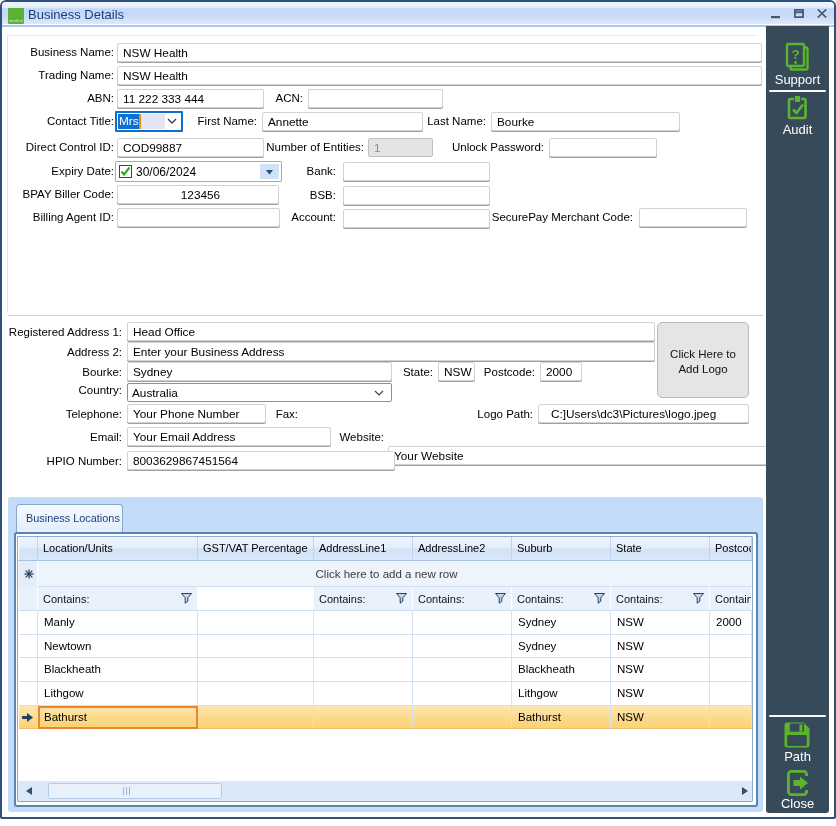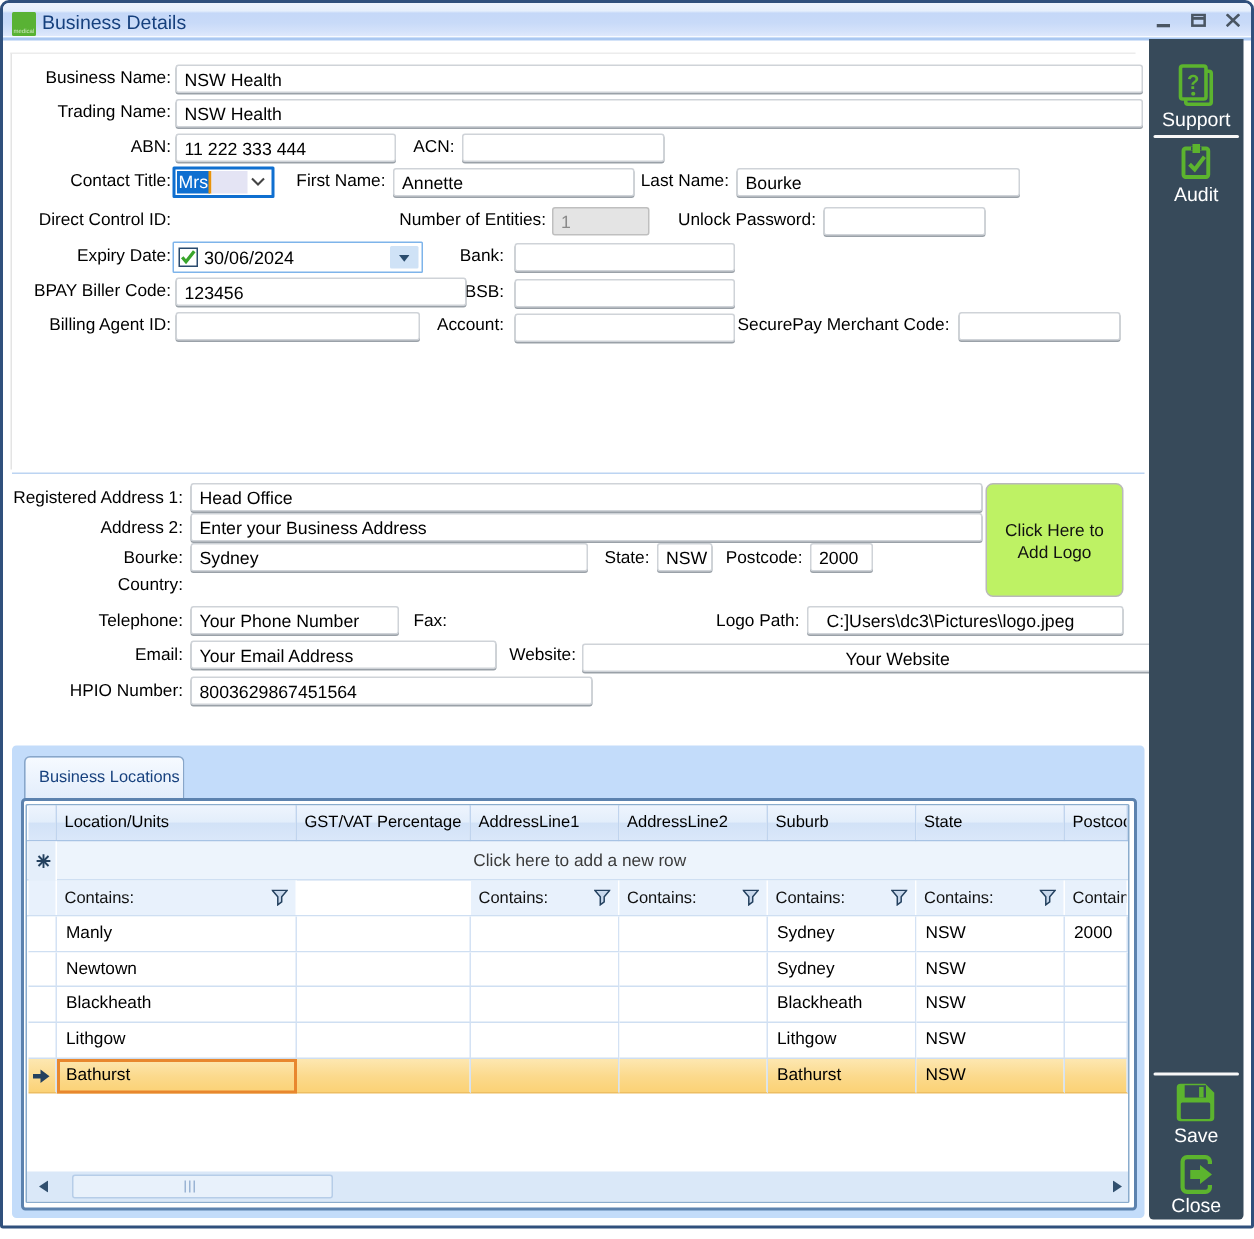--- a/index.html
+++ b/index.html
@@ -79,24 +79,25 @@
   <div class="lb" style="right:500px; top:189px;">BSB:</div>
   <div class="lb" style="right:500px; top:211px;">Account:</div>
   <div class="lb" style="right:203px; top:211px;">SecurePay Merchant Code:</div>
 
   <div class="tb" style="left:117px; top:43px;  width:645px;">NSW Health</div>
   <div class="tb" style="left:117px; top:66px;  width:645px;">NSW Health</div>
   <div class="tb" style="left:117px; top:89px;  width:147px;">11 222 333 444</div>
   <div class="tb" style="left:308px; top:89px;  width:135px;"></div>
   <div class="tb" style="left:262px; top:112px; width:161px;">Annette</div>
   <div class="tb" style="left:491px; top:112px; width:189px;">Bourke</div>
+  <div class="tb" style="left:117px; top:138px; width:147px;">COD99887</div>
   <div class="tb dis" style="left:368px; top:138px; width:65px;">1</div>
   <div class="tb" style="left:549px; top:138px; width:108px;"></div>
   <div class="tb" style="left:343px; top:162px; width:147px;"></div>
-  <div class="tb" style="left:117px; top:185px; width:194px;">123456</div>
+  <div class="tb" style="left:117px; top:185px; width:162px;text-align:center;">123456</div>
   <div class="tb" style="left:343px; top:186px; width:147px;"></div>
   <div class="tb" style="left:117px; top:208px; width:163px;"></div>
   <div class="tb" style="left:343px; top:209px; width:147px;"></div>
   <div class="tb" style="left:639px; top:208px; width:108px;"></div>
 
   <div class="abs" id="combo-title" style="left:115px; top:111px; width:68px; height:21px; background:#fff; border:2px solid #0f6fd0; border-radius:1px;">
     <span style="position:absolute; left:1px; top:1px; background:#0f6fd0; color:#fff; font-size:11.8px; padding:0 1px 1px 1px;">Mrs</span>
     <span style="position:absolute; left:22px; top:1px; width:2px; height:15px; background:#e8930c;"></span>
     <span style="position:absolute; left:24px; top:1px; width:24px; height:15px; background:#e4e4f4;"></span>
     <svg style="position:absolute; right:4px; top:5px;" width="10" height="7" viewBox="0 0 10 7">
@@ -132,25 +133,31 @@
   <div class="lb" style="right:452px; top:431px;">Website:</div>
 
   <div class="tb" style="left:127px; top:322px; width:528px;">Head Office</div>
   <div class="tb" style="left:127px; top:342px; width:528px;">Enter your Business Address</div>
   <div class="tb" style="left:127px; top:362px; width:265px;">Sydney</div>
   <div class="tb" style="left:438px; top:362px; width:37px;">NSW</div>
   <div class="tb" style="left:540px; top:362px; width:42px;">2000</div>
   <div class="tb" style="left:127px; top:404px; width:139px;">Your Phone Number</div>
   <div class="tb" style="left:538px; top:404px; width:211px;padding-left:12px;">C:]Users\dc3\Pictures\logo.jpeg</div>
   <div class="tb" style="left:127px; top:427px; width:204px;">Your Email Address</div>
-  <div class="tb" style="left:388px; top:429px; width:416px;text-align:center;">Your Website</div>
+  <div class="tb" style="left:388px; top:446px; width:416px;">Your Website</div>
   <div class="tb" style="left:127px; top:451px; width:268px;">8003629867451564</div>
 
-
-  <div class="abs" style="left:657px; top:322px; width:92px; height:76px; background:#bef264; border:1px solid #b9b9b9; border-radius:5px; text-align:center; font-size:11.5px; color:#111; padding-top:24px; line-height:15px;">Click Here to<br>Add Logo</div>
+  <div class="abs" style="left:127px; top:383px; width:265px; height:19px; background:#fff; border:1px solid #8a9097; border-radius:2px;">
+    <span style="position:absolute; left:4px; top:2px; font-size:11.8px;">Australia</span>
+    <svg style="position:absolute; right:7px; top:6px;" width="10" height="7" viewBox="0 0 10 7">
+        <path d="M1 1 L5 5 L9 1" stroke="#444" stroke-width="1.2" fill="none"></path>
+      </svg>
+  </div>
+
+  <div class="abs" style="left:657px; top:322px; width:92px; height:76px; background:#e5e5e5; border:1px solid #b9b9b9; border-radius:5px; text-align:center; font-size:11.5px; color:#111; padding-top:24px; line-height:15px;">Click Here to<br>Add Logo</div>
 
   <div class="abs" id="tabpanel"></div>
   <div class="abs" id="tab">
       <span>Business Locations</span>
     </div>
   <div class="abs" id="gridbox"></div>
   <div class="abs" id="gridinner"></div>
 
   <div class="gh" style="left:19px; top:537px; width:19px; height:24px;"></div>
   <div class="gh" style="left:38px; top:537px; width:160px; height:24px;">Location/Units</div>
@@ -270,16 +277,16 @@
     </svg>
     <svg style="position:absolute; left:20px; top:742px;" width="24" height="30" viewBox="0 0 24 30">
       <rect x="2.4" y="3.4" width="18.2" height="23.2" rx="3" fill="none" stroke="#5cb42e" stroke-width="2.8"></rect>
       <rect x="18" y="8" width="5" height="14" fill="#374a5a"></rect>
       <path d="M7.5 12 L14 12 L14 8.6 L22 15 L14 21.4 L14 18 L7.5 18 Z" fill="#5cb42e"></path>
     </svg>
     <div class="sb-label" style="top:46px;">Support</div>
     <div class="sb-sep" style="top:64px;"></div>
     <div class="sb-label" style="top:96px;">Audit</div>
     <div class="sb-sep" style="top:689px;"></div>
-    <div class="sb-label" style="top:723px;">Save</div>
+    <div class="sb-label" style="top:723px;">Path</div>
     <div class="sb-label" style="top:770px;">Close</div>
   </div>
 </div>
 
 </body></html>

